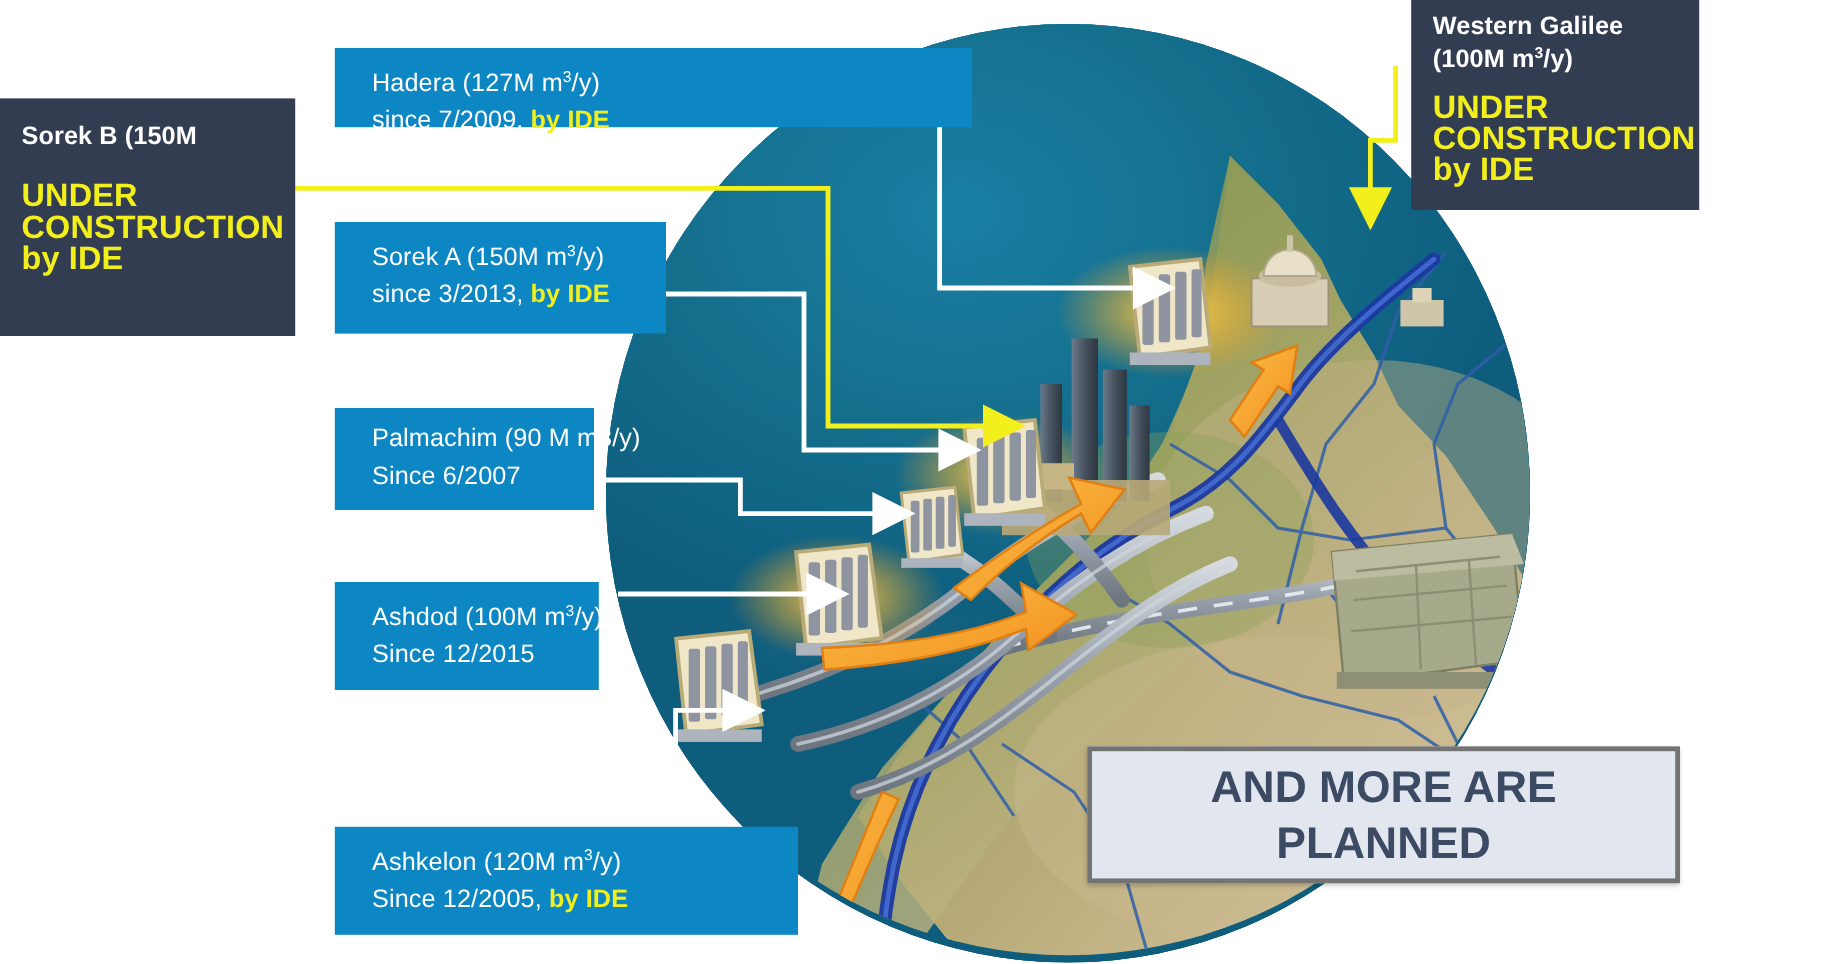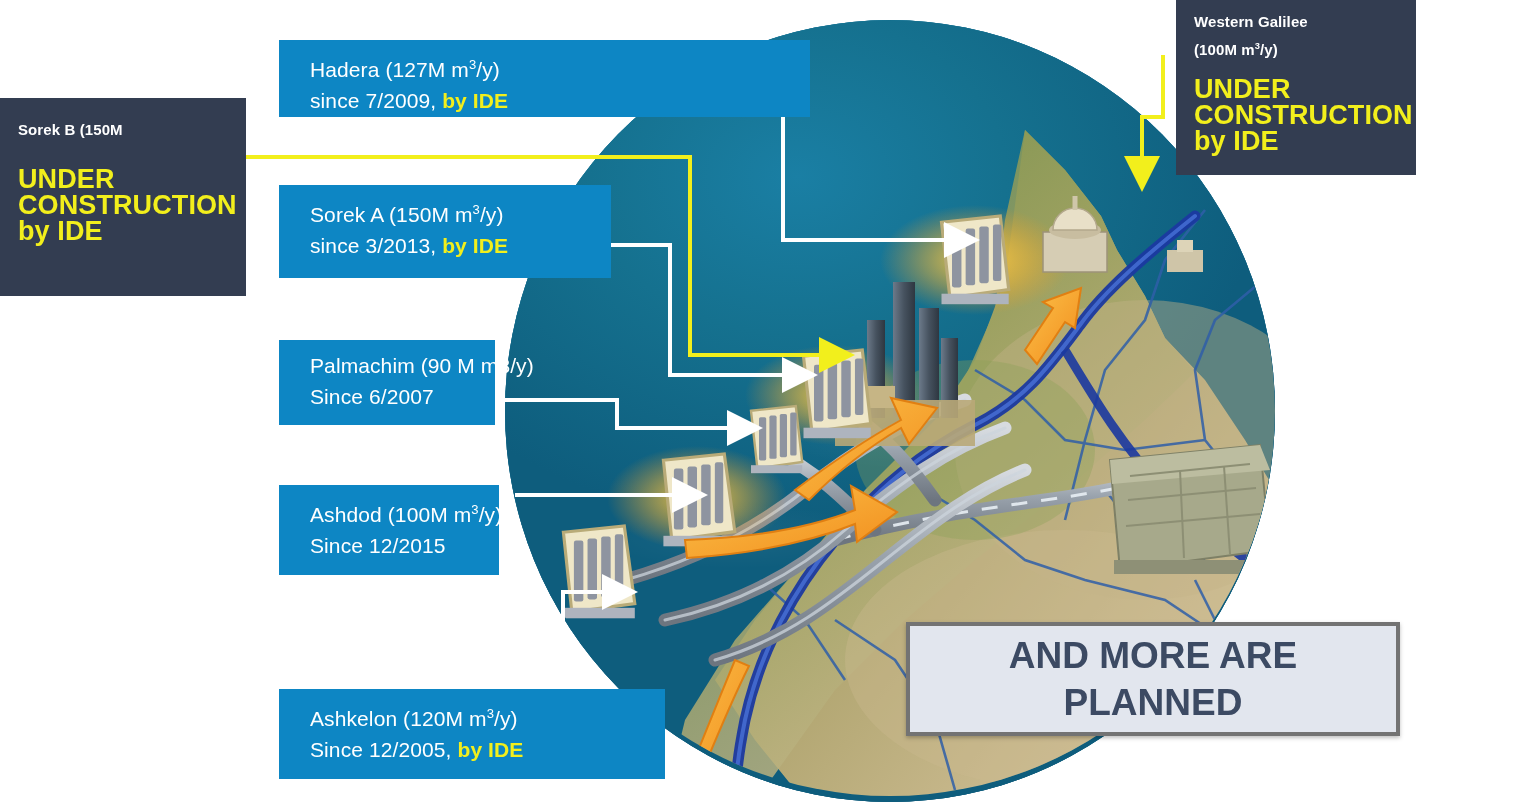--- a/index.html
+++ b/index.html
@@ -42,21 +42,21 @@
     color:#ffffff;
     font-size:21px;
     line-height:31px;
     letter-spacing:.1px;
   }
   .lbl.blue{ background:#0d86c4; }
   .lbl.dark{ background:#333d51; }
   .lbl .ln{white-space:nowrap;display:block;}
   .ide{color:#f2ef1c;font-weight:bold;}
   .uc{color:#f2ef1c;font-weight:bold;font-size:27px;line-height:26px;display:block;}
-  .lbl.dark .ttl{font-weight:bold;font-size:15px;line-height:28px;display:block;}
+  .lbl.dark .ttl{font-weight:bold;font-size:21px;line-height:28px;display:block;}
   sup{font-size:.62em;vertical-align:super;line-height:0;}
 
   
   #leaders{position:absolute;left:0;top:0;width:1536px;height:803px;pointer-events:none;}
 
   
   .planned{
     position:absolute;left:906px;top:622px;width:494px;height:114px;
     background:#e2e6ee;border:4px solid #737373;
     box-sizing:border-box;
@@ -287,43 +287,43 @@
 
     <polyline points="515,495 676,495" fill="none" stroke="#ffffff" stroke-width="4" marker-end="url(#arrW)"></polyline>
 
     <polyline points="563,645 563,592 606,592" fill="none" stroke="#ffffff" stroke-width="4" marker-end="url(#arrW)"></polyline>
 
     <polyline points="197,157 690,157 690,355 823,355" fill="none" stroke="#f2ef1c" stroke-width="4" marker-end="url(#arrY)"></polyline>
 
     <polyline points="1163,55 1163,117 1142,117 1142,160" fill="none" stroke="#f2ef1c" stroke-width="4" marker-end="url(#arrY)"></polyline>
   </svg>
 
-  <div class="lbl dark" style="left:0px;top:82px;width:246px;height:198px;padding-top:18px;padding-left:18px;margin-top:16px;">
+  <div class="lbl dark" style="left:0px;top:82px;width:246px;height:198px;padding-top:18px;padding-left:18px;">
     <span class="ttl">Sorek B (150M</span>
     <span style="display:block;height:22px;"></span>
     <span class="uc">UNDER</span>
     <span class="uc">CONSTRUCTION</span>
     <span class="uc">by IDE</span>
   </div>
 
   <div class="lbl dark" style="left:1176px;top:0px;width:240px;height:175px;padding-top:8px;padding-left:18px;">
     <span class="ttl">Western Galilee</span>
     <span class="ttl"><span>(100M m</span><sup>3</sup><span>/y)</span></span>
     <span style="display:block;height:12px;"></span>
     <span class="uc">UNDER</span>
     <span class="uc">CONSTRUCTION</span>
     <span class="uc">by IDE</span>
   </div>
 
-  <div class="lbl blue" style="left:279px;top:40px;width:531px;height:77px;">
+  <div class="lbl blue" style="left:279px;top:40px;width:531px;height:66px;">
     <span class="ln"><span>Hadera (127M m</span><sup>3</sup><span>/y)</span></span>
     <span class="ln"><span>since 7/2009, </span><span class="ide">by IDE</span></span>
   </div>
 
-  <div class="lbl blue" style="left:279px;top:185px;width:332px;height:93px;">
+  <div class="lbl blue" style="left:279px;top:185px;width:276px;height:93px;">
     <span class="ln"><span>Sorek A (150M m</span><sup>3</sup><span>/y)</span></span>
     <span class="ln"><span>since 3/2013, </span><span class="ide">by IDE</span></span>
   </div>
 
   <div class="lbl blue" style="left:279px;top:340px;width:216px;height:85px;padding-top:10px;">
     <span class="ln">Palmachim (90 M m3/y)</span>
     <span class="ln">Since 6/2007</span>
   </div>
 
   <div class="lbl blue" style="left:279px;top:485px;width:220px;height:90px;">

